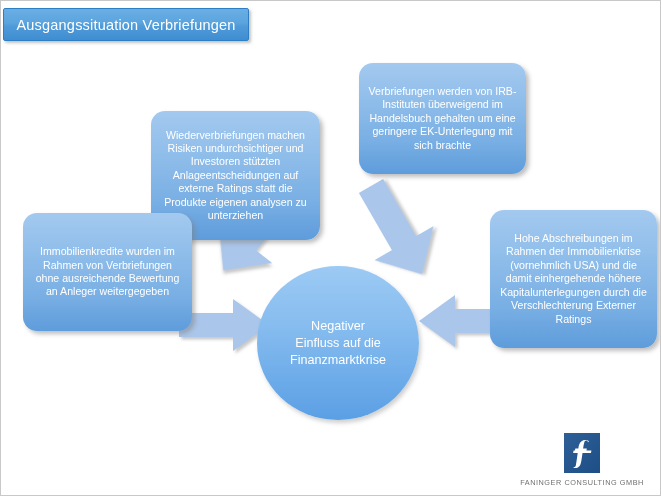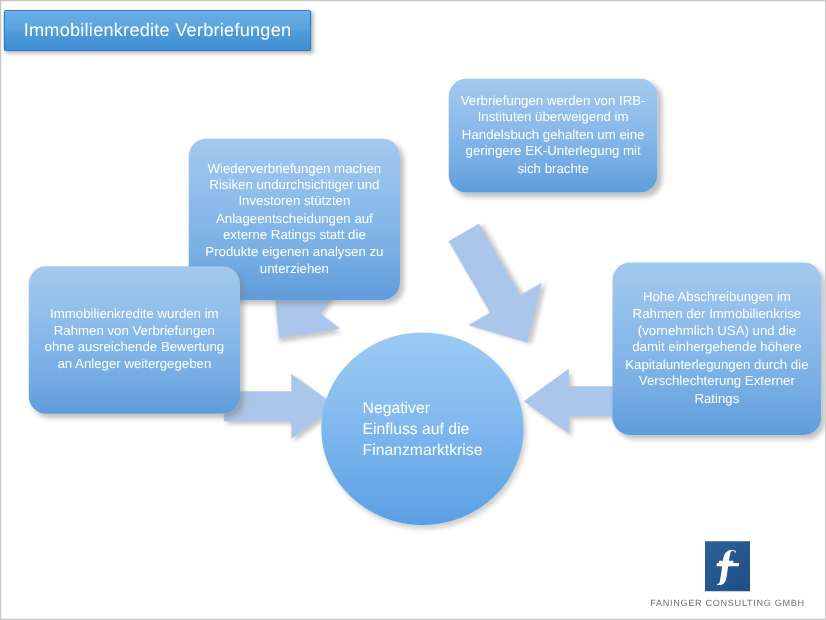--- a/index.html
+++ b/index.html
@@ -58,42 +58,42 @@
   }
   .node-box .node-text {
     color: #ffffff;
     text-align: center;
     font-size: 10.6px;
     line-height: 13.4px;
     white-space: pre-line;
   }
 
   #box-topleft   { left: 150px; top: 62px;  width: 169px; height: 129px; margin-top: 48px; }
-  #box-topright  { left: 358px; top: 62px;  width: 167px; height: 91px; }
+  #box-topright  { left: 358px; top: 62px;  width: 167px; height: 111px; }
   #box-left      { left: 22px;  top: 212px; width: 169px; height: 118px; }
   #box-right     { left: 489px; top: 209px; width: 167px; height: 138px; }
 
   
   #center-circle {
     position: absolute;
     left: 256px;
     top: 265px;
     width: 162px;
     height: 154px;
     border-radius: 50%;
     background: linear-gradient(to bottom, #9ccaf4 0%, #86bcef 40%, #6cabe9 75%, #5b9fe4 100%);
     box-shadow: 2px 3px 4px rgba(140,140,140,0.42);
     display: flex;
     align-items: center;
     justify-content: center;
     z-index: 5;
   }
   #center-circle .node-text {
     color: #ffffff;
-    text-align: left;
+    text-align: center;
     font-size: 12.6px;
     line-height: 17px;
     white-space: pre-line;
   }
 
   
   .arrow {
     position: absolute;
     z-index: 2;
   }
@@ -133,21 +133,21 @@
     letter-spacing: 0.55px;
     white-space: nowrap;
   }
 </style>
 </head>
 <body>
 
 <div id="slide">
 
   <div id="title-bar">
-    <span class="title-text">Immobilienkredite Verbriefungen</span>
+    <span class="title-text">Ausgangssituation Verbriefungen</span>
   </div>
 
   <div class="arrow" id="arrow-topleft">
     <svg width="96" height="104" viewBox="0 0 96 104" aria-hidden="true">
       <defs>
         <filter id="shTL" x="-30%" y="-30%" width="180%" height="180%">
           <feDropShadow dx="2.5" dy="2.5" stdDeviation="1.6" flood-color="#9a9a9a" flood-opacity="0.55"></feDropShadow>
         </filter>
       </defs>
       <g filter="url(#shTL)" transform="rotate(38 48 52)">

